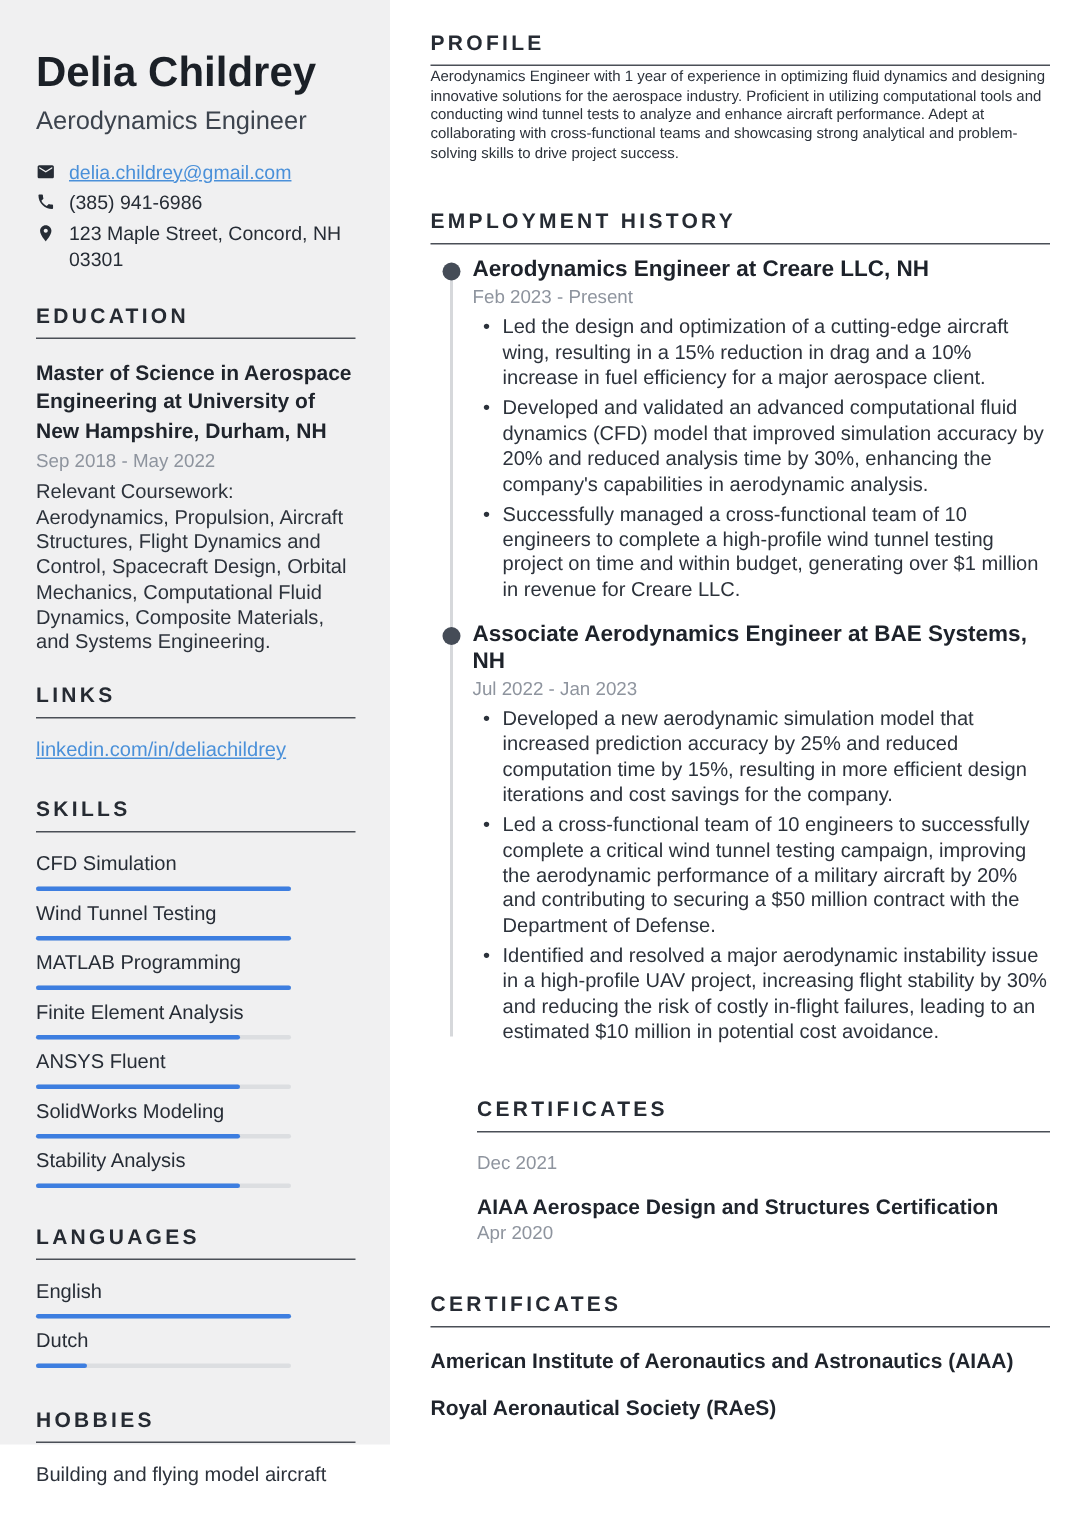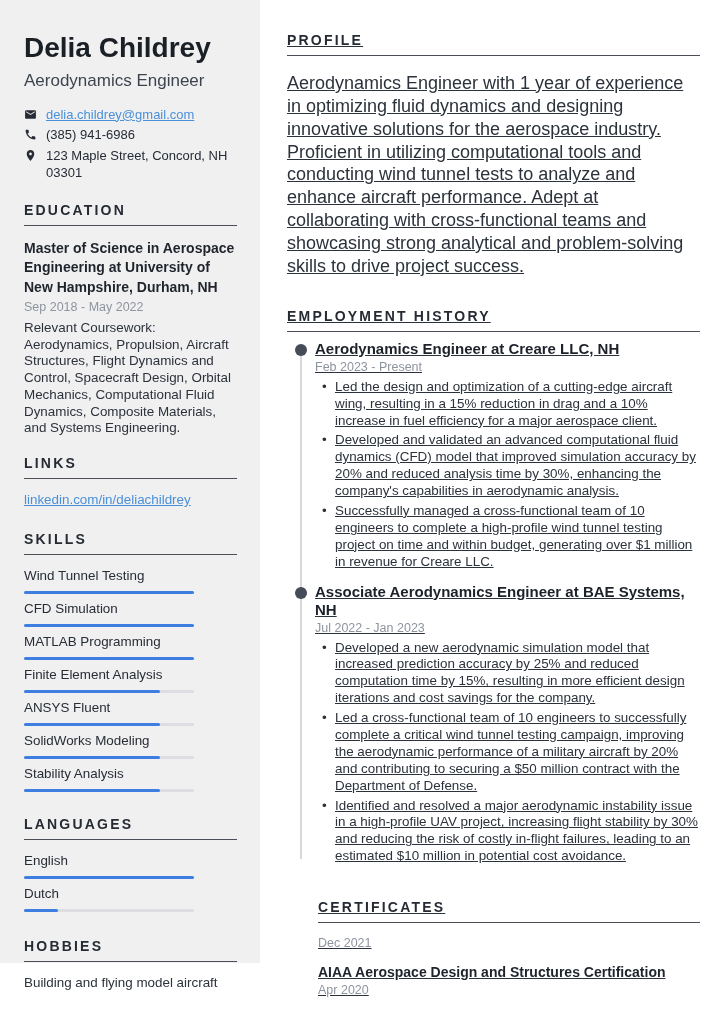--- a/index.html
+++ b/index.html
@@ -55,22 +55,22 @@
 
   .meter-list { margin-top: 12px; }
   .meter-item { margin-bottom: 5px; }
   .meter-label { font-size: 13.4px; color: #272d36; line-height: 1.27; }
   .bar { width: 170px; height: 3px; background: var(--track); border-radius: 2px; margin-top: 7px; margin-bottom: 6px; }
   .bar-fill { height: 3px; background: var(--accent); border-radius: 2px; }
 
   .hobby-text { margin-top: 12px; font-size: 13.4px; color: var(--body); line-height: 1.3; }
 
   
-  .main { flex: 1; padding: 32px 24px 0 27px; background: #ffffff; text-decoration: underline; }
-  .profile-text { margin-top: 16px; font-size: 18px; line-height: 1.27; color: var(--body); }
+  .main { flex: 1; padding: 20px 24px 0 27px; background: #ffffff; }
+  .profile-text { margin-top: 2px; font-size: 10px; line-height: 1.27; color: var(--body); }
 
   .section-employment { margin-top: 30px; }
   .jobs { position: relative; margin-top: 8px; padding-left: 28px; }
   .timeline-line { position: absolute; left: 13px; top: 10px; bottom: 6px; width: 2px; background: var(--timeline-line); }
   .job { position: relative; margin-bottom: 12px; }
   .job-dot { position: absolute; left: -20px; top: 4px; width: 12px; height: 12px; border-radius: 50%; background: var(--timeline-dot); }
   .job-title { font-size: 15px; font-weight: 700; color: #1d222a; line-height: 1.2; }
   .job-date { margin-top: 2px; font-size: 12.5px; color: var(--muted); }
   ul.bullets { margin-top: 5px; list-style: none; }
   ul.bullets li { position: relative; padding-left: 20px; font-size: 13.4px; line-height: 1.26; color: var(--body); margin-bottom: 3px; }
@@ -131,27 +131,27 @@
     <h2 class="side-heading">LINKS</h2>
     <div class="links-item">
       <a class="link" href="#">linkedin.com/in/deliachildrey</a>
     </div>
   </section>
 
   <section class="side-section-skills">
     <h2 class="side-heading">SKILLS</h2>
     <div class="meter-list">
       <div class="meter-item">
+        <div class="meter-label">CFD Simulation</div>
+        <div class="bar">
+            <div class="bar-fill" style="width: 100%;"></div>
+          </div>
+      </div>
+      <div class="meter-item">
         <div class="meter-label">Wind Tunnel Testing</div>
-        <div class="bar">
-            <div class="bar-fill" style="width: 100%;"></div>
-          </div>
-      </div>
-      <div class="meter-item">
-        <div class="meter-label">CFD Simulation</div>
         <div class="bar">
             <div class="bar-fill" style="width: 100%;"></div>
           </div>
       </div>
       <div class="meter-item">
         <div class="meter-label">MATLAB Programming</div>
         <div class="bar">
             <div class="bar-fill" style="width: 100%;"></div>
           </div>
       </div>

